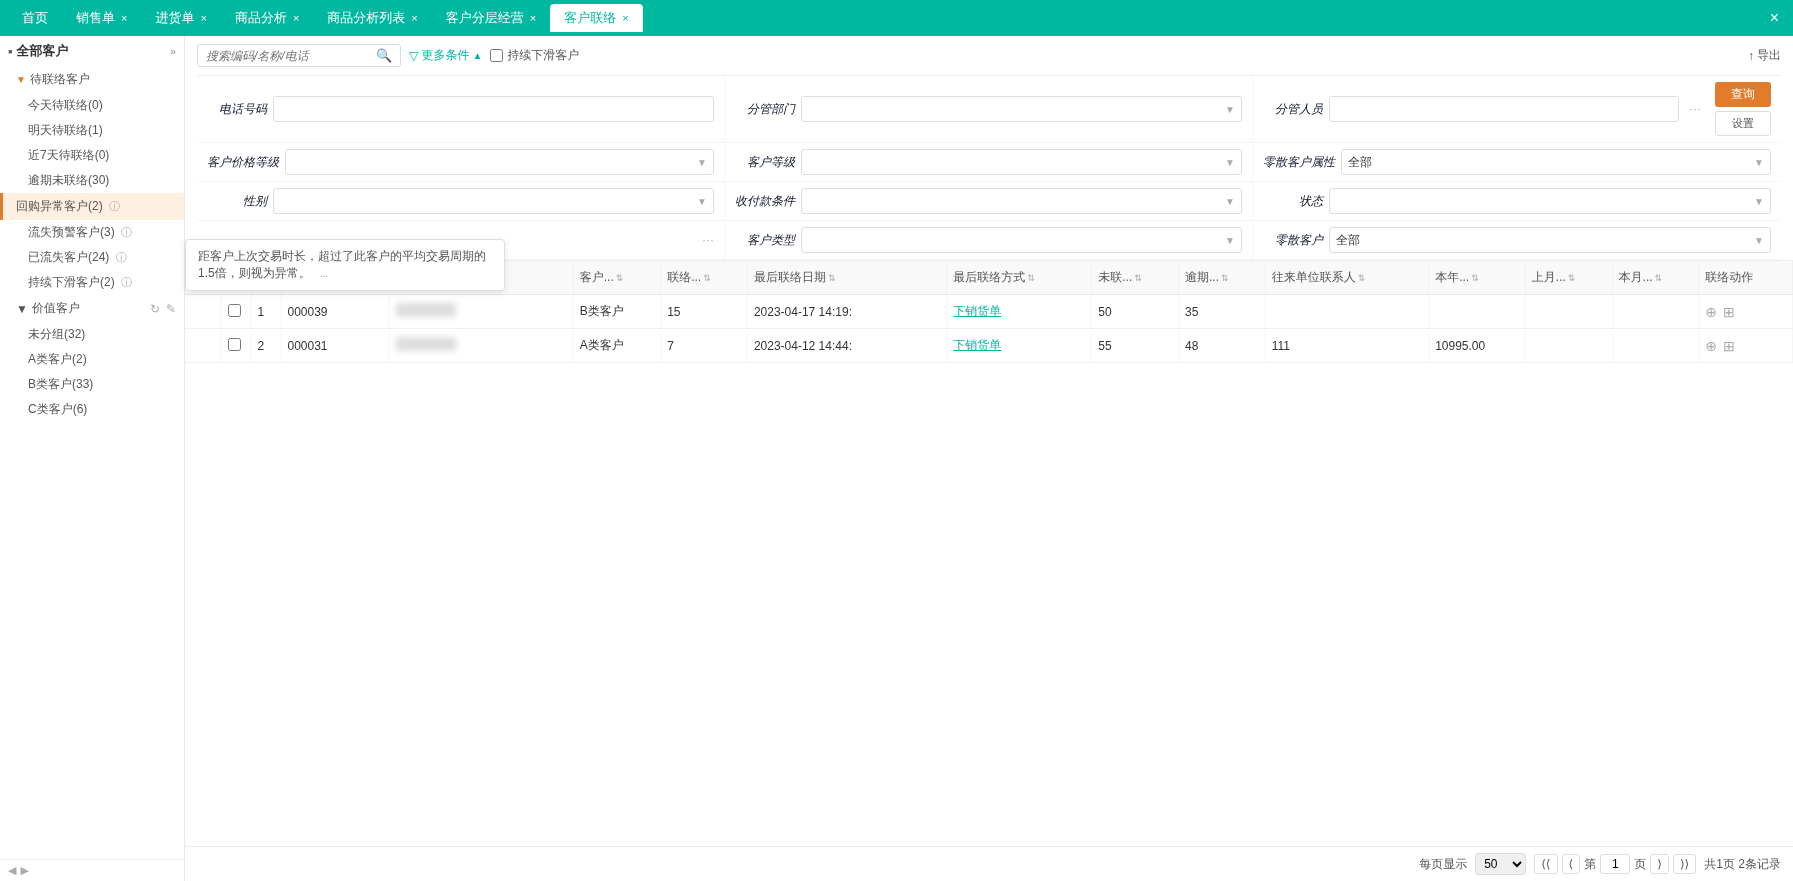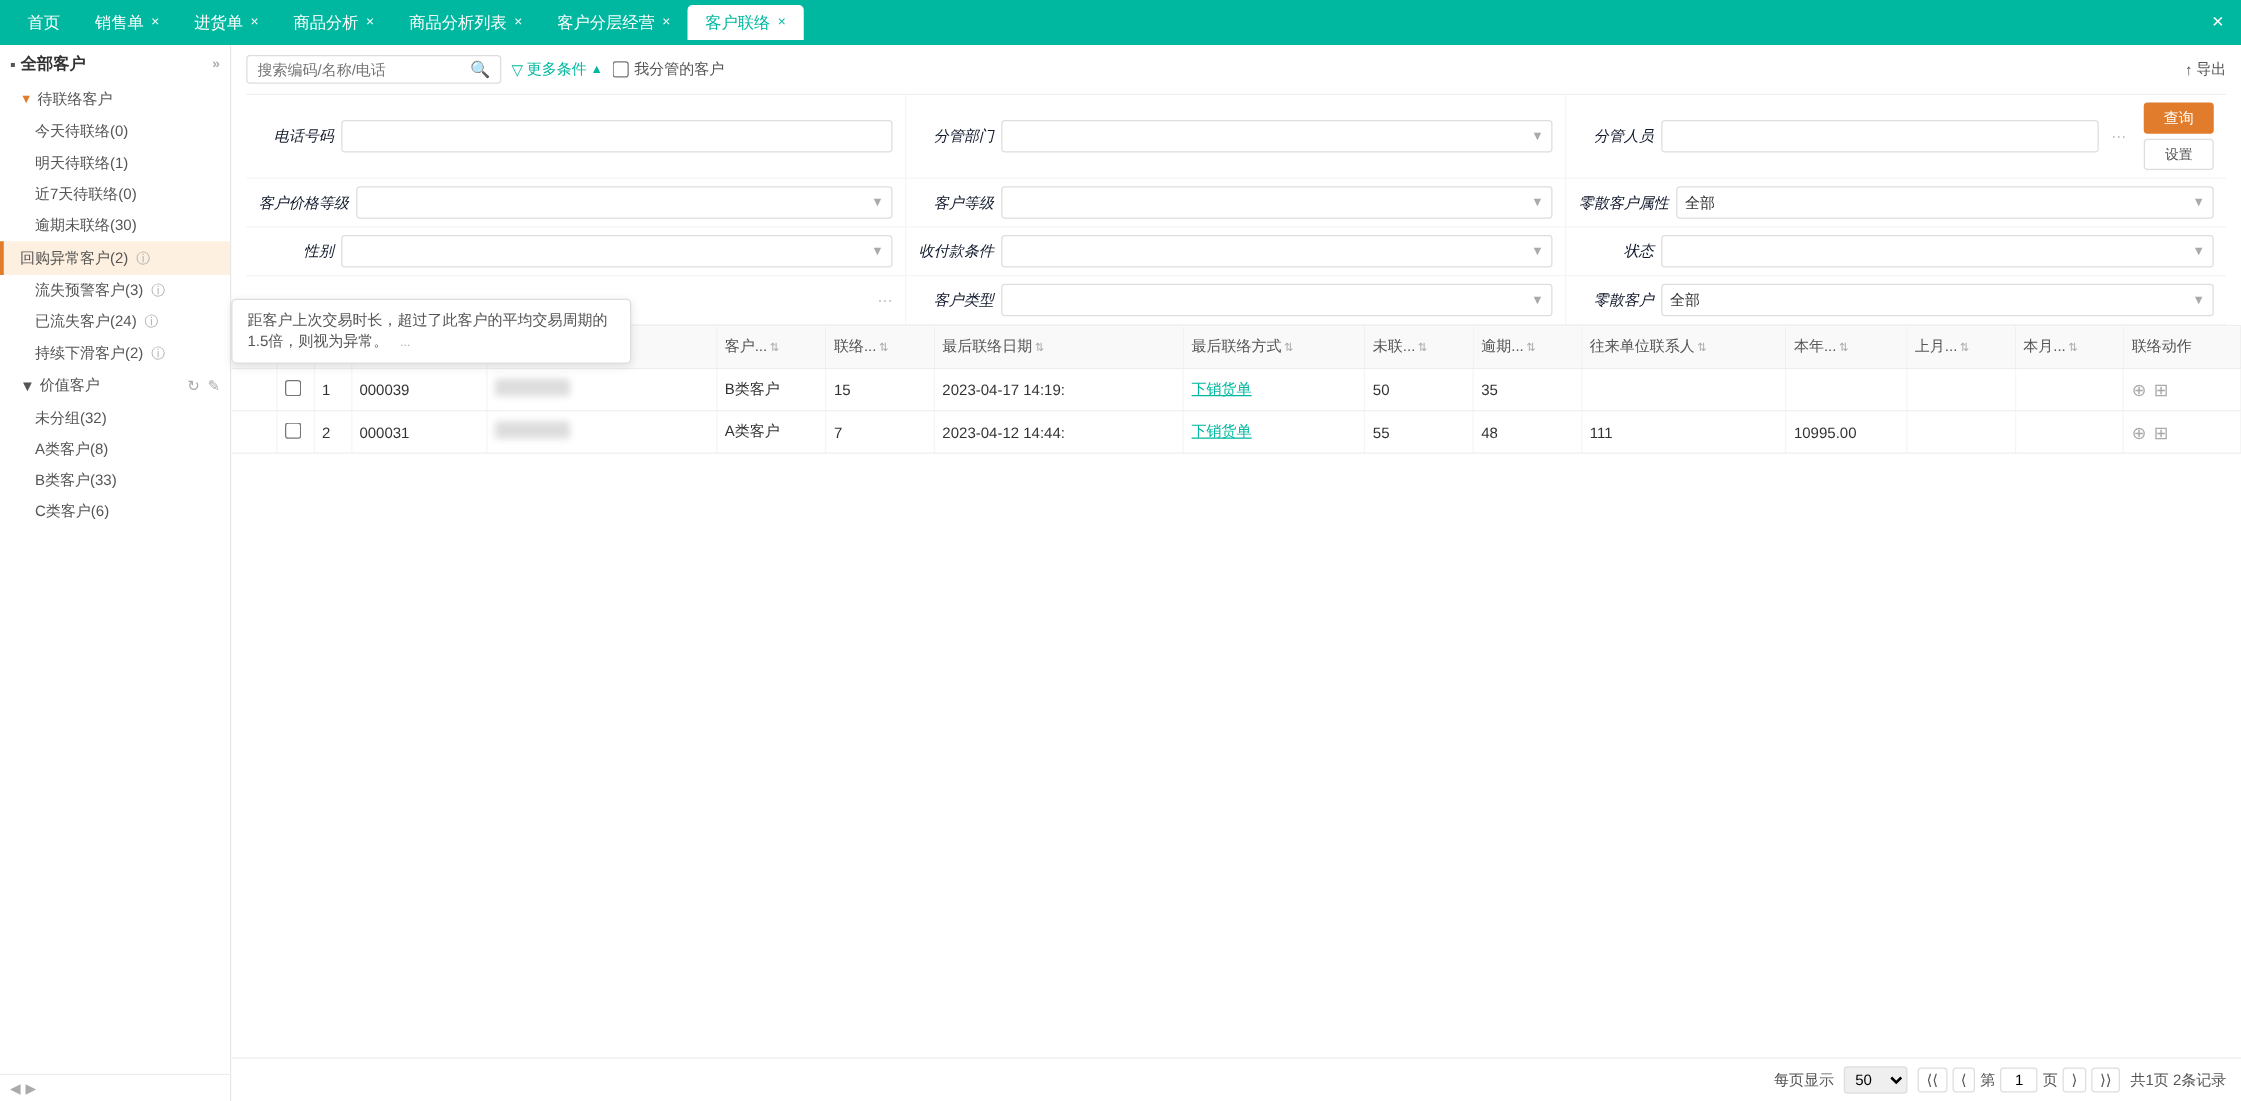--- a/index.html
+++ b/index.html
@@ -332,21 +332,21 @@
         </div>
         <div style="display:flex;gap:6px;">
           <span style="color:#aaa;font-size:12px;cursor:pointer;">↻</span>
           <span style="color:#aaa;font-size:12px;cursor:pointer;">✎</span>
         </div>
       </div>
       <div class="sidebar-item">
         <span>未分组(32)</span>
       </div>
       <div class="sidebar-item">
-        <span>A类客户(8)</span>
+        <span>A类客户(2)</span>
       </div>
       <div class="sidebar-item">
         <span>B类客户(33)</span>
       </div>
       <div class="sidebar-item">
         <span>C类客户(6)</span>
       </div>
     </div>
 
     <div class="sidebar-bottom">
@@ -358,31 +358,31 @@
   <div class="tooltip-box" style="top:239px;">
     <span>距客户上次交易时长，超过了此客户的平均交易周期的1.5倍，则视为异常。</span>
     <span style="margin-left:6px;color:#aaa;font-size:10px;">...</span>
   </div>
 
   <div class="content-area">
 
     <div class="filter-bar">
       <div class="filter-row1">
         <div class="search-input-wrap">
-          <input type="text" style="width: 170px;" placeholder="搜索编码/名称/电话">
+          <input type="text" style="width: 170px; font-style: italic;" placeholder="搜索编码/名称/电话">
           <span class="si">🔍</span>
         </div>
         <div class="more-cond-btn">
           <span style="font-size:12px;">▽</span>
           <span>更多条件</span>
           <span style="font-size:10px;">▲</span>
         </div>
         <label class="my-cust-check">
           <input type="checkbox" style="">
-          <span>我分管的客户</span>
+          <span>持续下滑客户</span>
         </label>
         <div class="export-btn">
           <span>↑</span>
           <span>导出</span>
         </div>
       </div>
 
       <div class="adv-filter">
 
         <div class="filter-cell">

